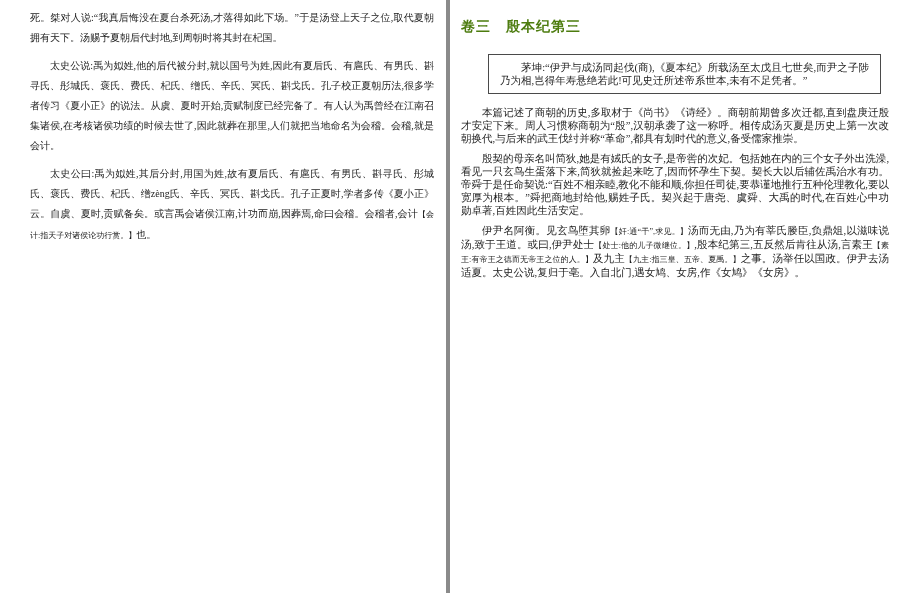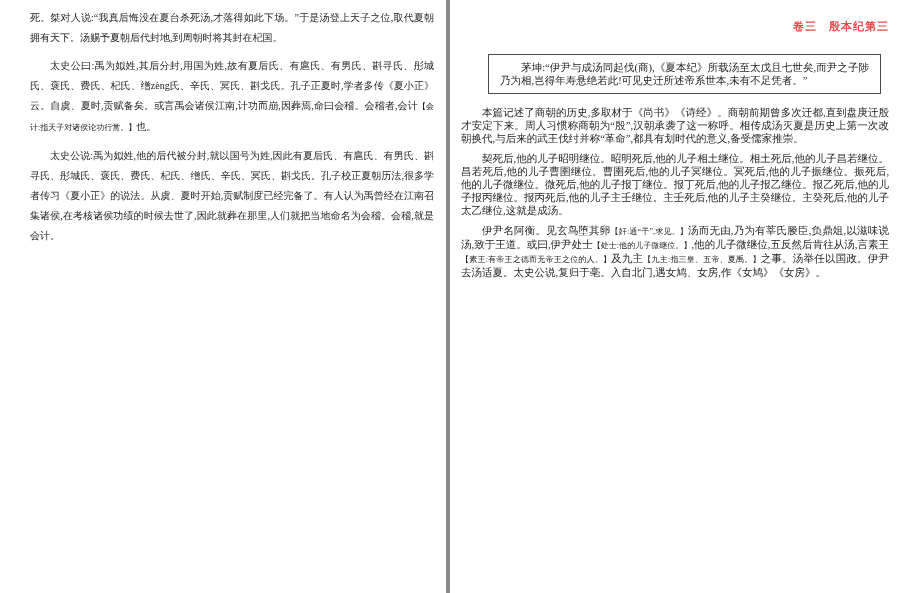--- a/index.html
+++ b/index.html
@@ -20,48 +20,48 @@
   .page-right { left: 461px; width: 428px; padding-top: 0;    font-size: 10.5px; line-height: 13px; }
   .divider {
     position: absolute; left: 446px; top: 0; width: 4px; height: 593px;
     background: #8a8a8a;
   }
   .para { margin-bottom: 8px; text-indent: 2em; word-break: break-all; }
   .para.no-indent { text-indent: 0; }
   .page-right .para { margin-bottom: 7px; }
   .annot { font-size: 8px; letter-spacing: 0; }
   .doc-title {
-    font-size: 11px; font-weight: bold; text-align: right;
-    margin: 20px 0 21px 0; text-indent: 0; color: #ef4444;
+    font-size: 14px; font-weight: bold; text-align: left;
+    margin: 20px 0 21px 0; text-indent: 0; color: #4d7c0f;
     letter-spacing: 1px;
   }
   .quote-box {
     border: 1px solid #4a4a4a;
     padding: 6px 11px;
     margin: 8px 8px 12px 27px;
     text-indent: 2em;
     word-break: break-all;
   }
 </style>
 </head>
 <body>
 
 <div class="stage">
 
   <div class="page page-left">
       <p class="para no-indent"><span>死。桀对人说:“我真后悔没在夏台杀死汤,才落得如此下场。”于是汤登上天子之位,取代夏朝拥有天下。汤赐予夏朝后代封地,到周朝时将其封在杞国。</span></p>
+      <p class="para"><span>太史公说:禹为姒姓,他的后代被分封,就以国号为姓,因此有夏后氏、有扈氏、有男氏、斟寻氏、彤城氏、褒氏、费氏、杞氏、缯氏、辛氏、冥氏、斟戈氏。孔子校正夏朝历法,很多学者传习《夏小正》的说法。从虞、夏时开始,贡赋制度已经完备了。有人认为禹曾经在江南召集诸侯,在考核诸侯功绩的时候去世了,因此就葬在那里,人们就把当地命名为会稽。会稽,就是会计。</span></p>
       <p class="para"><span>太史公曰:禹为姒姓,其后分封,用国为姓,故有夏后氏、有扈氏、有男氏、斟寻氏、彤城氏、褒氏、费氏、杞氏、缯zèng氏、辛氏、冥氏、斟戈氏。孔子正夏时,学者多传《夏小正》云。自虞、夏时,贡赋备矣。或言禹会诸侯江南,计功而崩,因葬焉,命曰会稽。会稽者,会计</span><span class="annot">【会计:指天子对诸侯论功行赏。】</span><span>也。</span></p>
-      <p class="para"><span>太史公说:禹为姒姓,他的后代被分封,就以国号为姓,因此有夏后氏、有扈氏、有男氏、斟寻氏、彤城氏、褒氏、费氏、杞氏、缯氏、辛氏、冥氏、斟戈氏。孔子校正夏朝历法,很多学者传习《夏小正》的说法。从虞、夏时开始,贡赋制度已经完备了。有人认为禹曾经在江南召集诸侯,在考核诸侯功绩的时候去世了,因此就葬在那里,人们就把当地命名为会稽。会稽,就是会计。</span></p>
     </div>
 
   <div class="divider"></div>
 
   <div class="page page-right">
     <h1 class="doc-title">卷三　殷本纪第三</h1>
     <div class="quote-box">茅坤:“伊尹与成汤同起伐(商),《夏本纪》所载汤至太戊且七世矣,而尹之子陟乃为相,岂得年寿悬绝若此!可见史迁所述帝系世本,未有不足凭者。”</div>
     <div>
         <p class="para"><span>本篇记述了商朝的历史,多取材于《尚书》《诗经》。商朝前期曾多次迁都,直到盘庚迁殷才安定下来。周人习惯称商朝为“殷”,汉朝承袭了这一称呼。相传成汤灭夏是历史上第一次改朝换代,与后来的武王伐纣并称“革命”,都具有划时代的意义,备受儒家推崇。</span></p>
-        <p class="para"><span>契死后,他的儿子昭明继位。昭明死后,他的儿子相土继位。相土死后,他的儿子昌若继位。昌若死后,他的儿子曹圉继位。曹圉死后,他的儿子冥继位。冥死后,他的儿子振继位。振死后,他的儿子微继位。微死后,他的儿子报丁继位。报丁死后,他的儿子报乙继位。报乙死后,他的儿子报丙继位。报丙死后,他的儿子主壬继位。主壬死后,他的儿子主癸继位。主癸死后,他的儿子太乙继位,这就是成汤。</span></p>
-        <p class="para"><span>伊尹名阿衡。见玄鸟堕其卵</span><span class="annot">【奸:通“干”,求见。】</span><span>汤而无由,乃为有莘氏媵臣,负鼎俎,以滋味说汤,致于王道。或曰,伊尹处士</span><span class="annot">【处士:他的儿子微继位。】</span><span>,他的儿子微继位,五反然后肯往从汤,言素王</span><span class="annot">【素王:有帝王之德而无帝王之位的人。】</span><span>及九主</span><span class="annot">【九主:指三皇、五帝、夏禹。】</span><span>之事。汤举任以国政。伊尹去汤适夏。太史公说,复归于亳。入自北门,遇女鸠、女房,作《女鸠》《女房》。</span></p>
+        <p class="para"><span>殷契的母亲名叫简狄,她是有娀氏的女子,是帝喾的次妃。包括她在内的三个女子外出洗澡,看见一只玄鸟生蛋落下来,简狄就捡起来吃了,因而怀孕生下契。契长大以后辅佐禹治水有功。帝舜于是任命契说:“百姓不相亲睦,教化不能和顺,你担任司徒,要恭谨地推行五种伦理教化,要以宽厚为根本。”舜把商地封给他,赐姓子氏。契兴起于唐尧、虞舜、大禹的时代,在百姓心中功勋卓著,百姓因此生活安定。</span></p>
+        <p class="para"><span>伊尹名阿衡。见玄鸟堕其卵</span><span class="annot">【奸:通“干”,求见。】</span><span>汤而无由,乃为有莘氏媵臣,负鼎俎,以滋味说汤,致于王道。或曰,伊尹处士</span><span class="annot">【处士:他的儿子微继位。】</span><span>,殷本纪第三,五反然后肯往从汤,言素王</span><span class="annot">【素王:有帝王之德而无帝王之位的人。】</span><span>及九主</span><span class="annot">【九主:指三皇、五帝、夏禹。】</span><span>之事。汤举任以国政。伊尹去汤适夏。太史公说,复归于亳。入自北门,遇女鸠、女房,作《女鸠》《女房》。</span></p>
       </div>
   </div>
 
 </div>
 
 </body></html>

